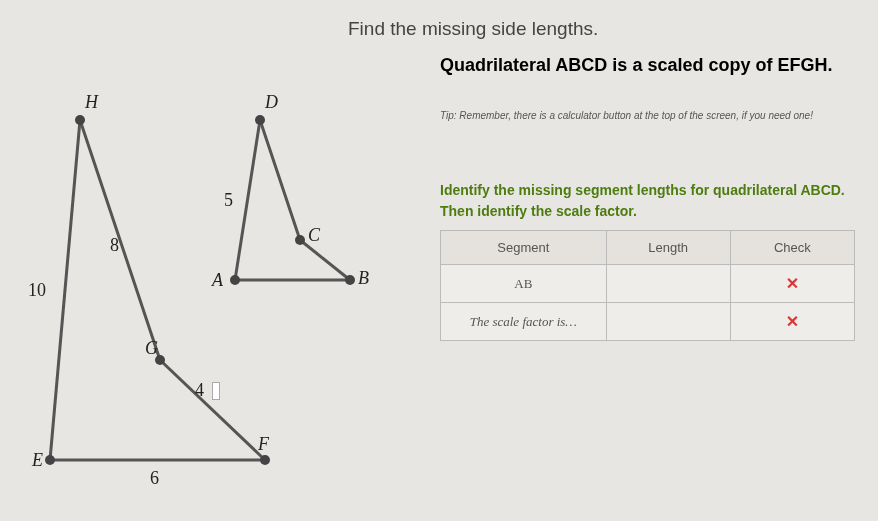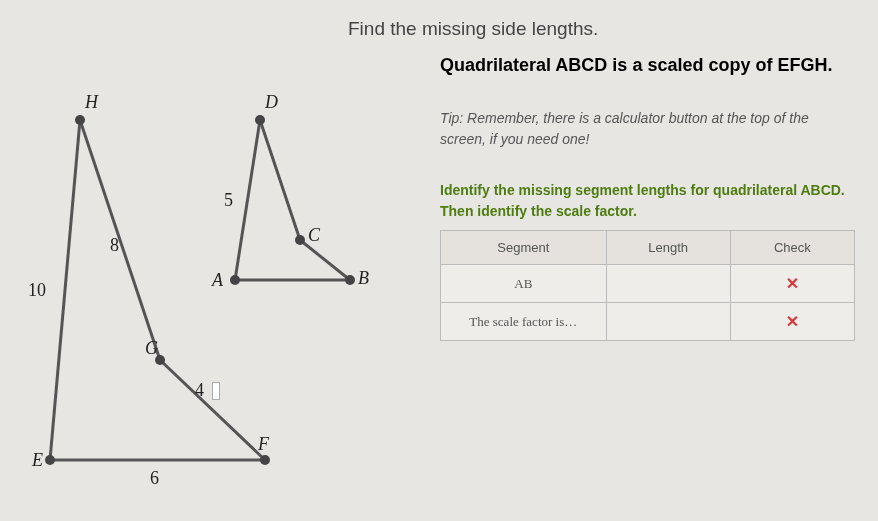--- a/index.html
+++ b/index.html
@@ -26,21 +26,21 @@
     left: 440px;
     font-size: 18px;
     font-weight: bold;
     color: #000000;
   }
   .tip {
     position: absolute;
     top: 108px;
     left: 440px;
     width: 410px;
-    font-size: 14px;
+    font-size: 10px;
     font-style: italic;
     color: #555;
     line-height: 1.5;
   }
   .prompt {
     position: absolute;
     top: 180px;
     left: 440px;
     width: 410px;
     font-size: 14px;
@@ -176,19 +176,19 @@
         <th>Check</th>
       </tr>
     </thead>
     <tbody>
       <tr>
         <td class="seg">AB</td>
         <td></td>
         <td><span class="x-icon">✕</span></td>
       </tr>
       <tr>
-        <td class="seg" style="margin-left:7px;">The scale factor is…</td>
+        <td class="seg" style="font-style:italic;margin-left:7px;">The scale factor is…</td>
         <td></td>
         <td><span class="x-icon">✕</span></td>
       </tr>
     </tbody>
   </table>
 </div>
 
 </body></html>

